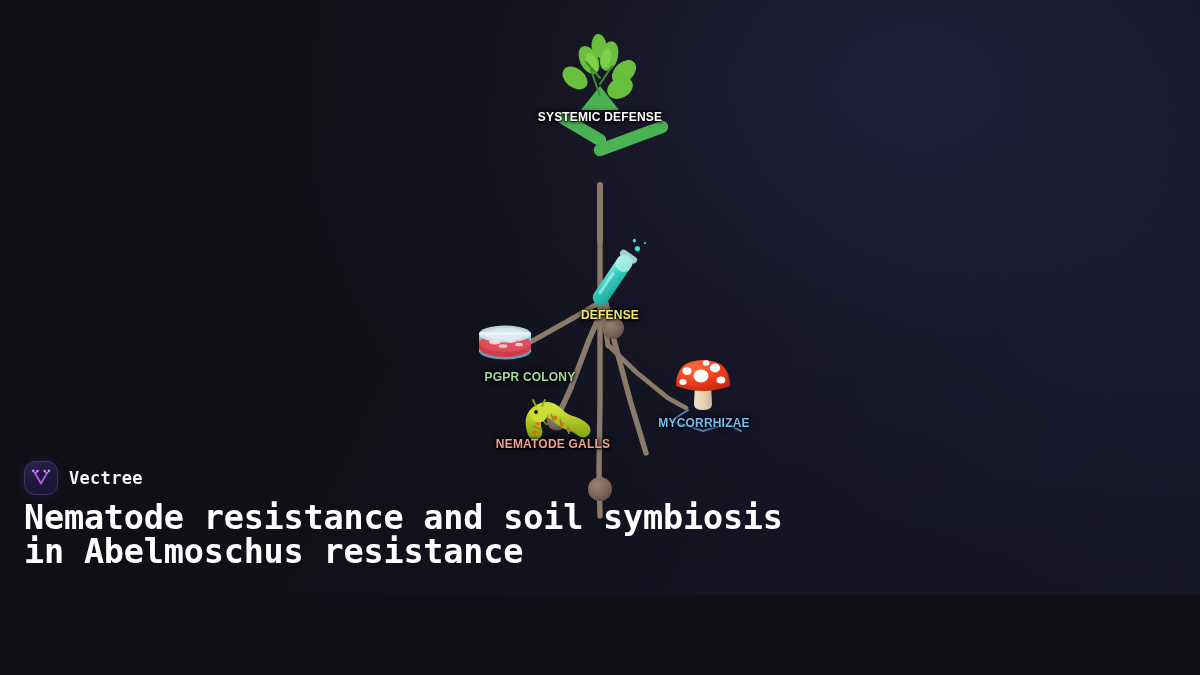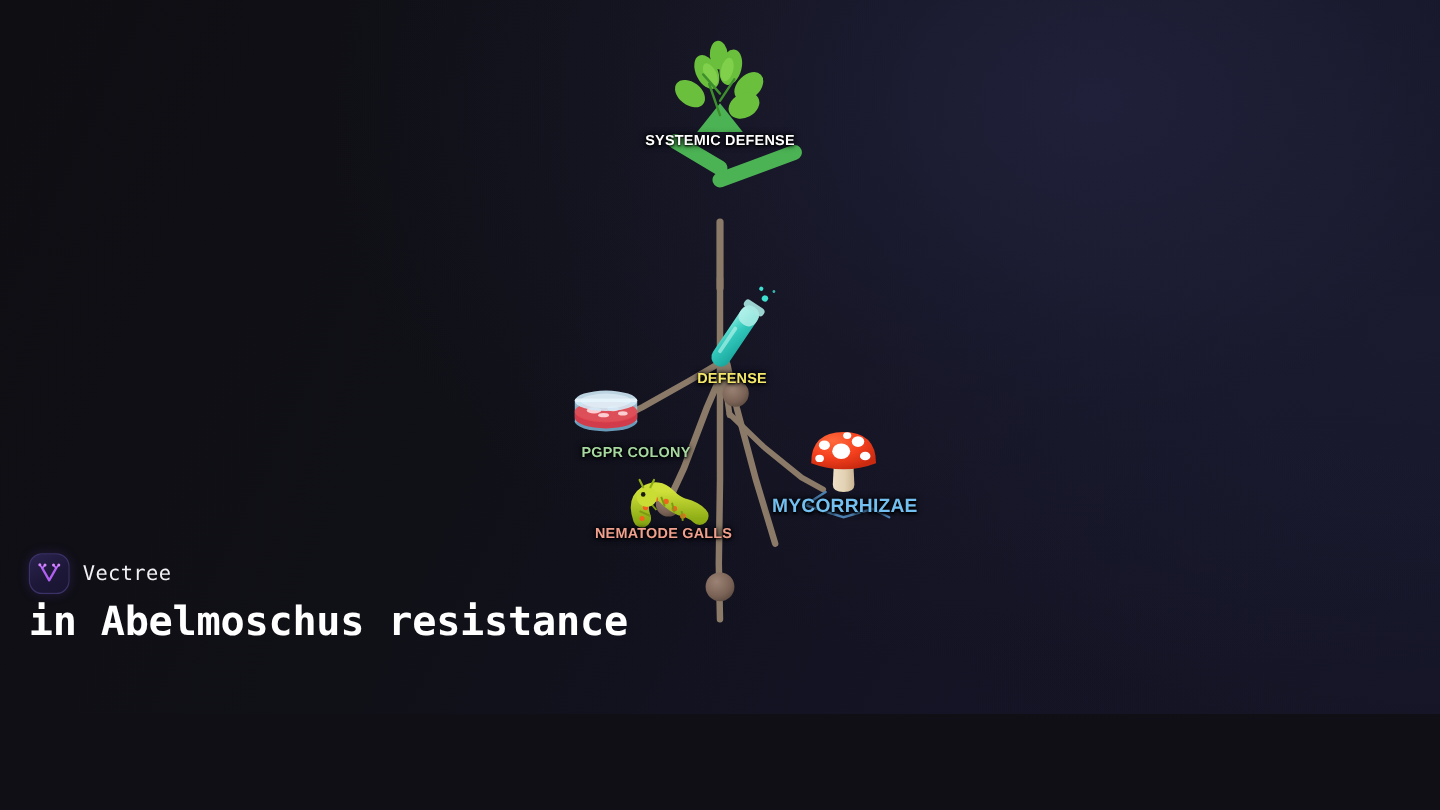--- a/index.html
+++ b/index.html
@@ -37,21 +37,21 @@
   #brand { position:absolute; left:24px; top:6px; display:flex; align-items:center; gap:11px; }
   #brand-mark {
     width:34px; height:34px; border-radius:11px;
     background: linear-gradient(150deg, #2b2350 0%, #1d1838 55%, #191430 100%);
     border: 1px solid #3b3268;
     display:flex; align-items:center; justify-content:center;
     box-shadow: 0 0 10px rgba(120,70,200,0.22);
   }
   #brand-name {
     color:#f2f2f5; font-family:"DejaVu Sans Mono", monospace;
-    font-size:17px; font-weight:normal; letter-spacing:0.3px;
+    font-size:17px; font-weight:bold; letter-spacing:0.3px;
   }
   #title {
     position:absolute; left:24px; top:46px;
     color:#ffffff;
     font-family:"DejaVu Sans Mono", monospace;
     font-size:33.5px; font-weight:bold;
     line-height:1.0;
     letter-spacing:-0.2px;
   }
   #title .ln { display:block; }
@@ -212,38 +212,39 @@
     </svg>
 
     <div class="node-label" style="left:600px; top:117px; color:#ffffff; font-size:12px;">SYSTEMIC DEFENSE</div>
 
     <div class="node-label" style="left:610px; top:315px; color:#f5e96b; font-size:12px;">DEFENSE</div>
 
     <div class="node-label" style="left:506px; top:377px; color:#a6d9a0; font-size:12px;padding-left:48px;">PGPR COLONY</div>
 
     <div class="node-label" style="left:553px; top:444px; color:#f0a08c; font-size:12px;">NEMATODE GALLS</div>
 
-    <div class="node-label" style="left:704px; top:423px; color:#72bff0; font-size:16px;">MYCORRHIZAE</div>
+    <div class="node-label" style="left:704px; top:423px; color:#72bff0; font-size:12px;">MYCORRHIZAE</div>
   </div>
 
   <div id="footer">
 
     <div id="brand">
       <div id="brand-mark">
         <svg width="22" height="22" viewBox="0 0 22 22" aria-hidden="true">
           <path d="M5.2 6.4 L11 16.6 L16.8 6.4" stroke="#b05ff0" stroke-width="1.9" fill="none" stroke-linecap="round" stroke-linejoin="round"></path>
           <path d="M5.2 6.4 L3.3 4.0 M5.2 6.4 L7.3 4.2 M16.8 6.4 L14.8 4.2 M16.8 6.4 L18.8 4.1" stroke="#c06cff" stroke-width="1.4" fill="none" stroke-linecap="round"></path>
           <circle cx="3.2" cy="3.7" r="1.25" fill="#d487ff"></circle>
           <circle cx="7.5" cy="3.9" r="1.25" fill="#d487ff"></circle>
           <circle cx="14.6" cy="3.9" r="1.25" fill="#d487ff"></circle>
           <circle cx="19.0" cy="3.8" r="1.25" fill="#d487ff"></circle>
         </svg>
       </div>
       <div id="brand-name">Vectree</div>
     </div>
 
     <div id="title">
+      <span class="ln">Nematode resistance and soil symbiosis</span>
       <span class="ln">in Abelmoschus resistance</span>
     </div>
 
   </div>
 
 </div>
 
 </body></html>

